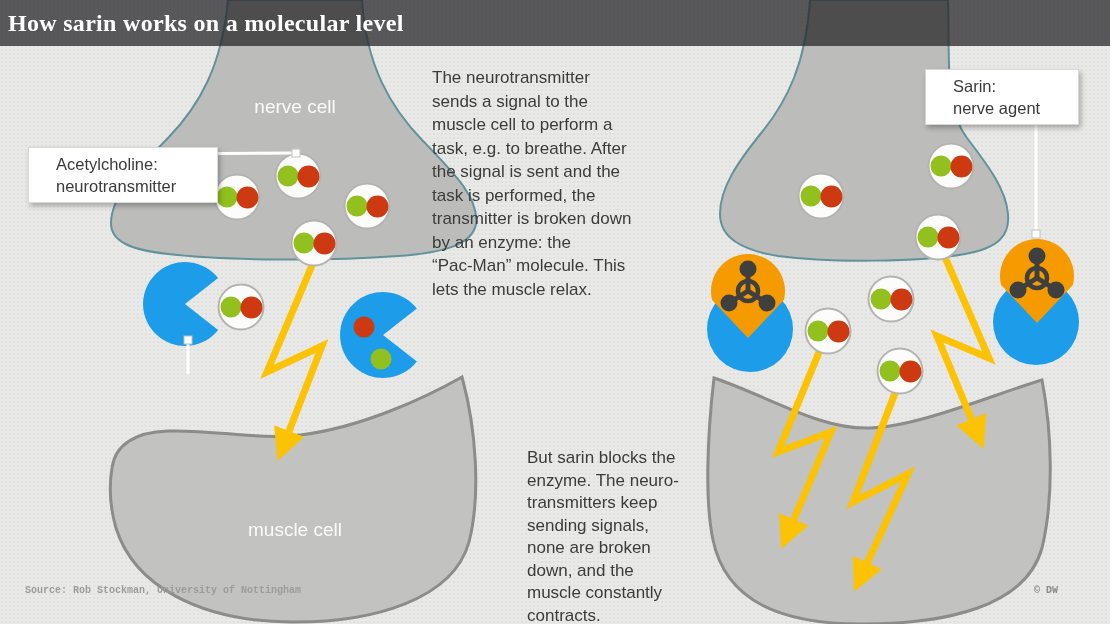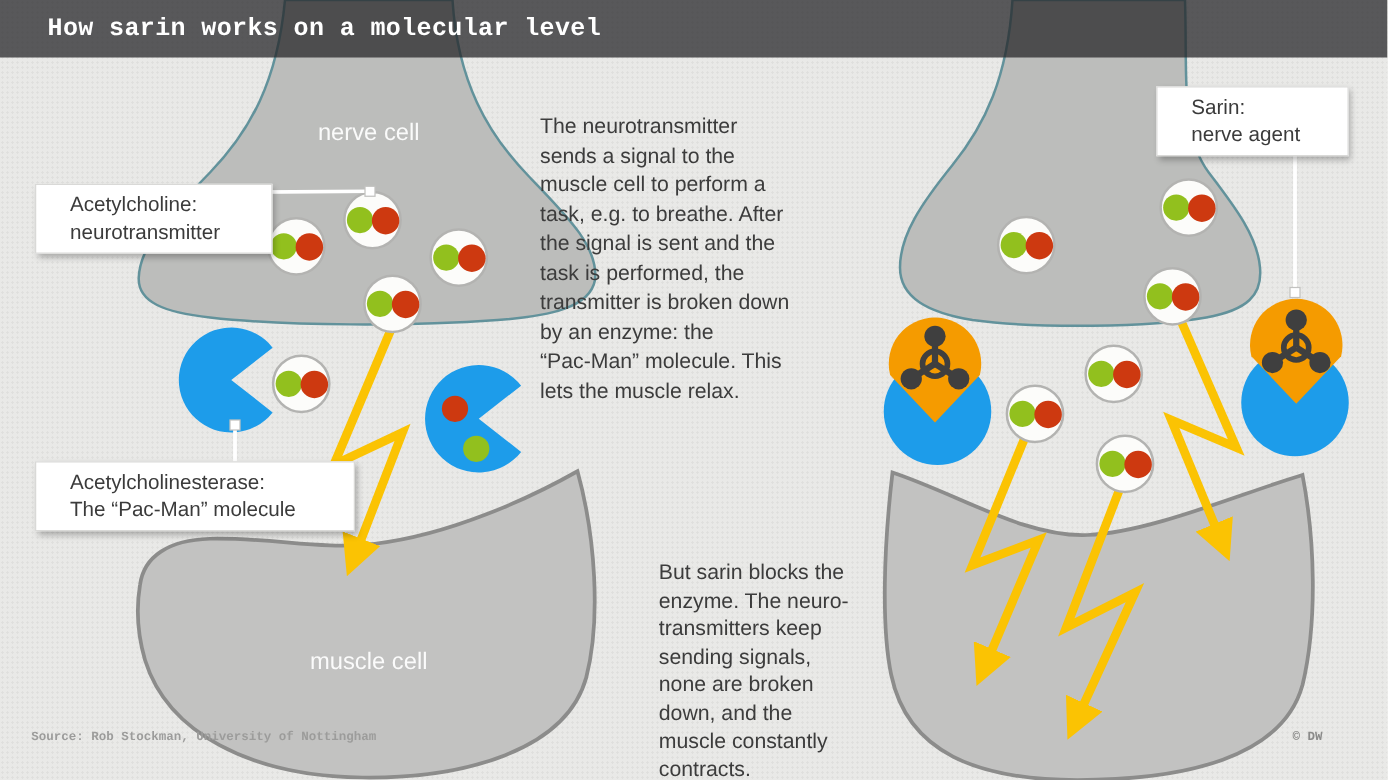--- a/index.html
+++ b/index.html
@@ -10,40 +10,40 @@
     background-size:4px 4px;
     font-family:"Liberation Sans", sans-serif;
   }
   svg.art{position:absolute; left:0; top:0;}
   .titlebar{
     position:absolute; left:0; top:0; width:1110px; height:46px;
     background:rgba(38,38,40,0.74);
     display:flex; align-items:center;
   }
   .titlebar .title{
-    margin-left:38px; color:#ffffff;
-    font-family:Liberation Mono, monospace;
-    font-weight:bold; font-size:20px; letter-spacing:0.3px;
+    margin-left:8px; color:#ffffff;
+    font-family:Liberation Serif, serif;
+    font-weight:bold; font-size:24px; letter-spacing:0.3px;
   }
   .cell-label{
     position:absolute; color:rgba(255,255,255,0.93);
     font-size:19px; text-align:center;
   }
   .callout-box{
     position:absolute; background:#ffffff; color:#3b3b3b;
     font-size:16.5px; line-height:22px; padding:5px 27px;
     border:1px solid #d9d9d7;
     box-shadow:2px 3px 5px rgba(0,0,0,0.28);
     white-space:pre-line;
   }
   .para{
     position:absolute; color:#3c3c3c; font-size:17px;
     white-space:pre-line;
   }
-  .para.left{line-height:23.5px;margin-top:23px;}
+  .para.left{line-height:23.5px;}
   .para.right{line-height:22.5px;margin-top:48px;}
   .footer-text{
     position:absolute; font-weight:bold; font-size:10px; color:#9c9c9b;font-family:Liberation Mono, monospace;
   }
   .credit{color:#8b8b8a;}
 </style>
 </head>
 <body>
 
 <div class="canvas">
@@ -130,22 +130,20 @@
 
   <div class="titlebar">
     <span class="title">How sarin works on a molecular level</span>
   </div>
 
   <div class="cell-label" style="left:240px; top:96px; width:110px;">nerve cell</div>
   <div class="cell-label" style="left:235px; top:519px; width:120px;">muscle cell</div>
 
   <div class="callout-box" style="left:28px; top:147px; width:134px;">Acetylcholine:
 neurotransmitter</div>
-  <div class="callout-box" style="left:28px; top:369px; width:200px;">Acetylcholinesterase:
-The “Pac-Man” molecule</div>
   <div class="callout-box" style="left:925px; top:69px; width:98px;">Sarin:
 nerve agent</div>
 
   <div class="para left" style="left:432px; top:66px; width:245px;">The neurotransmitter
 sends a signal to the
 muscle cell to perform a
 task, e.g. to breathe. After
 the signal is sent and the
 task is performed, the
 transmitter is broken down

